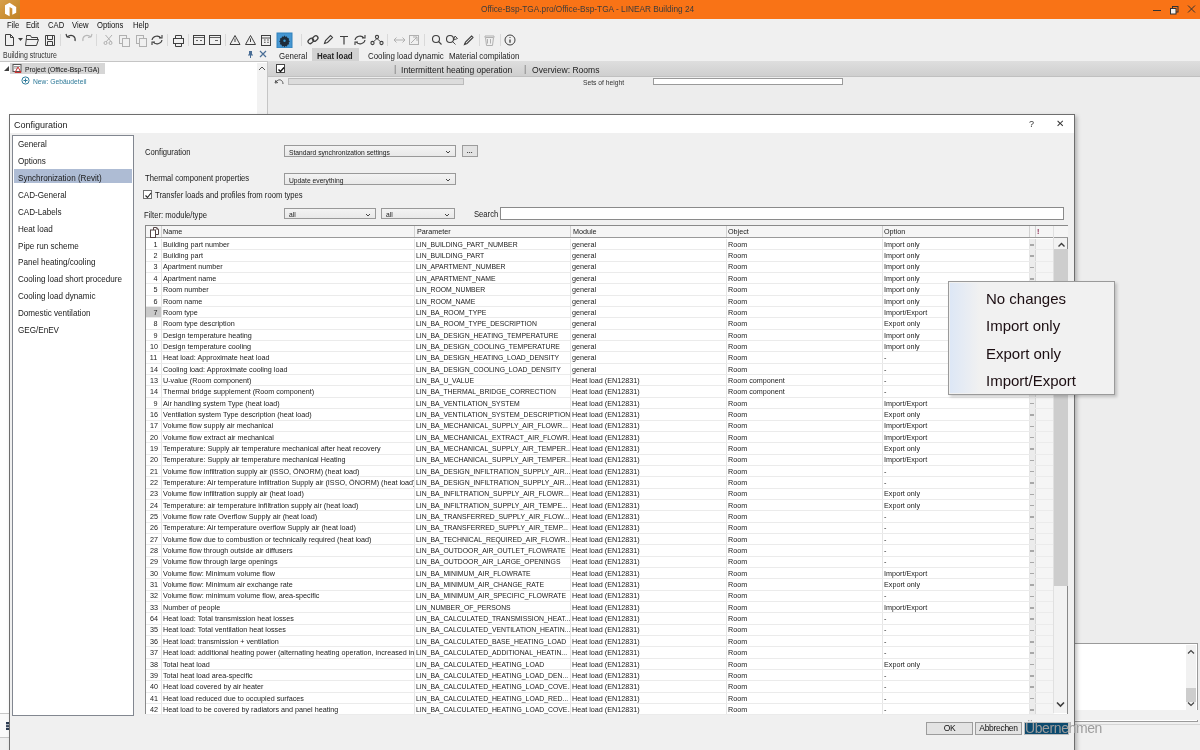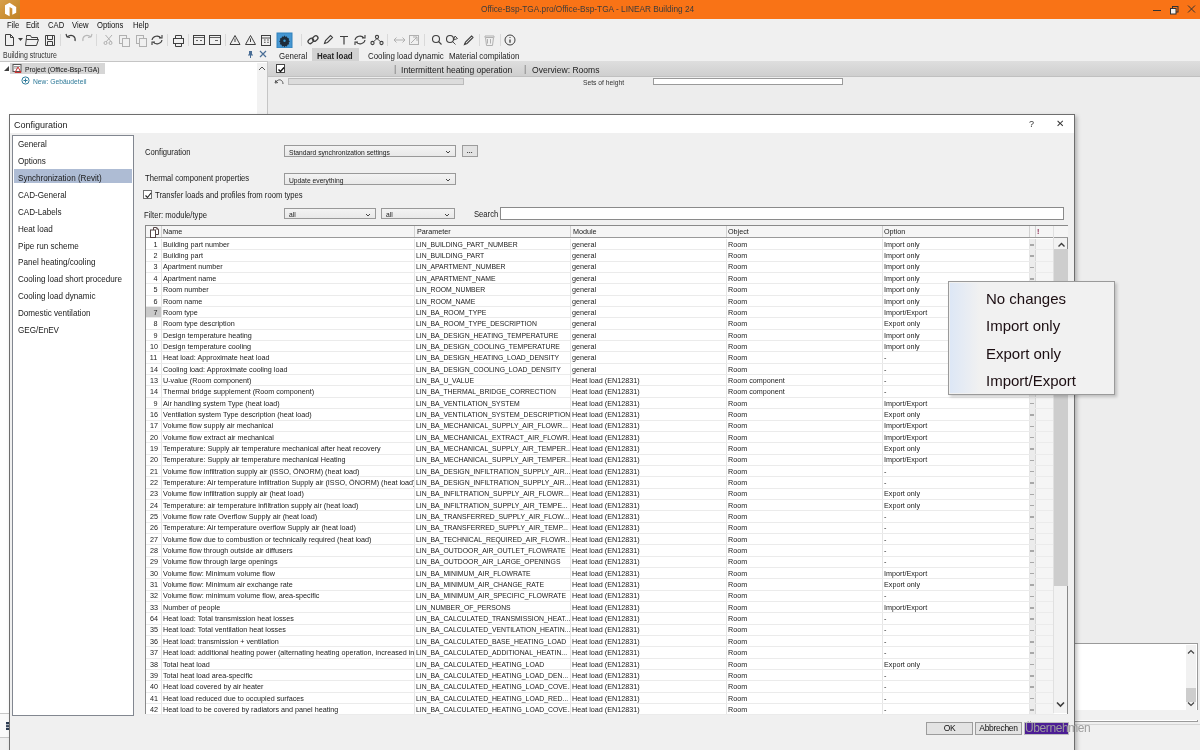--- a/index.html
+++ b/index.html
@@ -1434,21 +1434,21 @@
           <path d="M1.5 5.5L4.5 2.5 7.5 5.5" stroke="#3c3c3c" stroke-width="1.4" fill="none"></path>
         </svg>
       <div style="position:absolute;left:0;top:23px;width:13.5px;height:337px;background:#cdcdcd"></div>
       <svg style="position:absolute;left:2px;top:474px" width="9" height="8" viewBox="0 0 9 8">
           <path d="M1 2.5L4.5 6 8 2.5" stroke="#3c3c3c" stroke-width="1.6" fill="none"></path>
         </svg>
     </div>
   </div>
   <div class="btn" style="left:916px;top:606.5px;width:47px;line-height:11px">OK</div>
   <div class="btn" style="left:965px;top:606.5px;width:47px;line-height:11px">Abbrechen</div>
-  <div class="btn" style="left:1014px;top:606.5px;width:45px;line-height:11px;background:#4c1d95;border-color:#bcbcbc;color:#9d9d9d;font-size:12px;letter-spacing:-.4px">Übernehmen</div>
+  <div class="btn" style="left:1014px;top:606.5px;width:45px;line-height:11px;background:#0c4a6e;border-color:#bcbcbc;color:#9d9d9d;font-size:14px;letter-spacing:-.4px">Übernehmen</div>
 </div>
 
 <div id="cmenu">
   <div class="strip"></div>
   <div class="cmi" style="top:7.5px">No changes</div>
   <div class="cmi" style="top:35px">Import only</div>
   <div class="cmi" style="top:62.5px">Export only</div>
   <div class="cmi" style="top:90px">Import/Export</div>
 </div>
 

